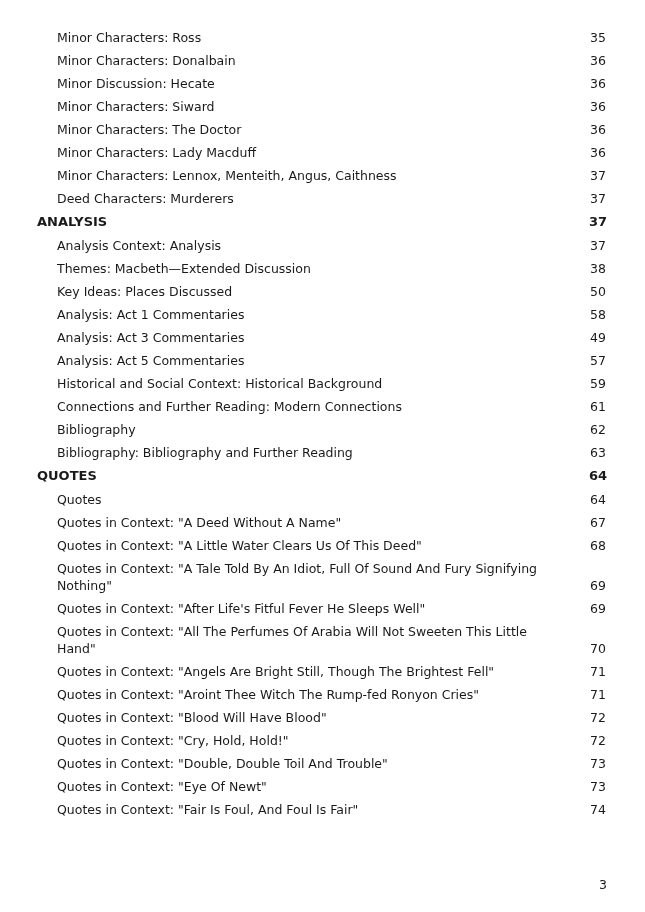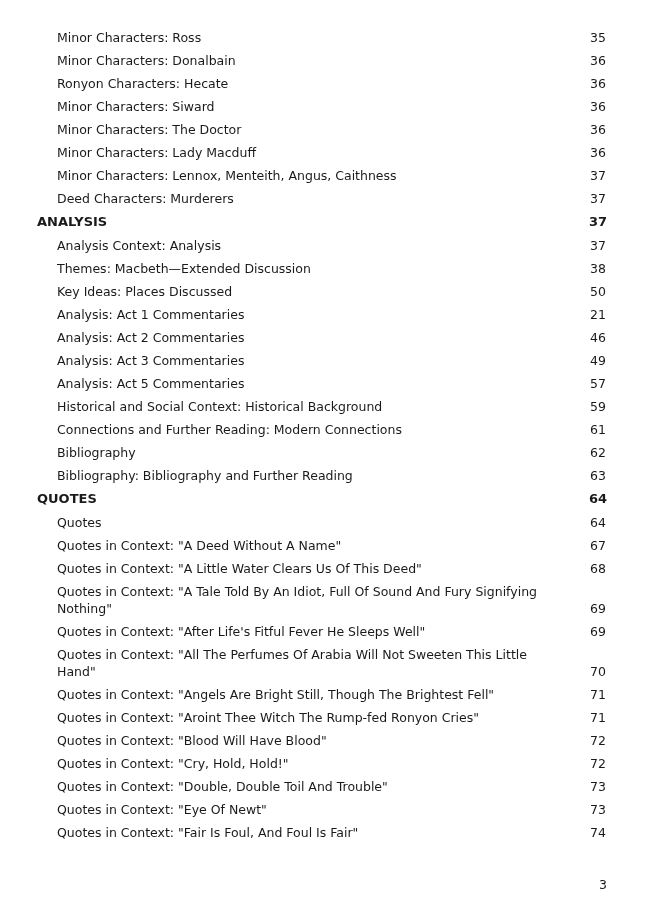--- a/index.html
+++ b/index.html
@@ -72,21 +72,21 @@
 
   <div class="toc-row">
     <span class="toc-label">Minor Characters: Ross</span>
     <span class="toc-page">35</span>
   </div>
         <div class="toc-row">
     <span class="toc-label">Minor Characters: Donalbain</span>
     <span class="toc-page">36</span>
   </div>
         <div class="toc-row">
-    <span class="toc-label">Ronyon Characters: Hecate</span>
+    <span class="toc-label">Minor Discussion: Hecate</span>
     <span class="toc-page">36</span>
   </div>
         <div class="toc-row">
     <span class="toc-label">Minor Characters: Siward</span>
     <span class="toc-page">36</span>
   </div>
         <div class="toc-row">
     <span class="toc-label">Minor Characters: The Doctor</span>
     <span class="toc-page">36</span>
   </div>
@@ -115,25 +115,21 @@
         <div class="toc-row">
     <span class="toc-label">Themes: Macbeth—Extended Discussion</span>
     <span class="toc-page">38</span>
   </div>
         <div class="toc-row">
     <span class="toc-label">Key Ideas: Places Discussed</span>
     <span class="toc-page">50</span>
   </div>
         <div class="toc-row">
     <span class="toc-label">Analysis: Act 1 Commentaries</span>
-    <span class="toc-page">21</span>
-  </div>
-        <div class="toc-row">
-    <span class="toc-label">Analysis: Act 2 Commentaries</span>
-    <span class="toc-page">46</span>
+    <span class="toc-page">58</span>
   </div>
         <div class="toc-row">
     <span class="toc-label">Analysis: Act 3 Commentaries</span>
     <span class="toc-page">49</span>
   </div>
         <div class="toc-row">
     <span class="toc-label">Analysis: Act 5 Commentaries</span>
     <span class="toc-page">57</span>
   </div>
         <div class="toc-row">

